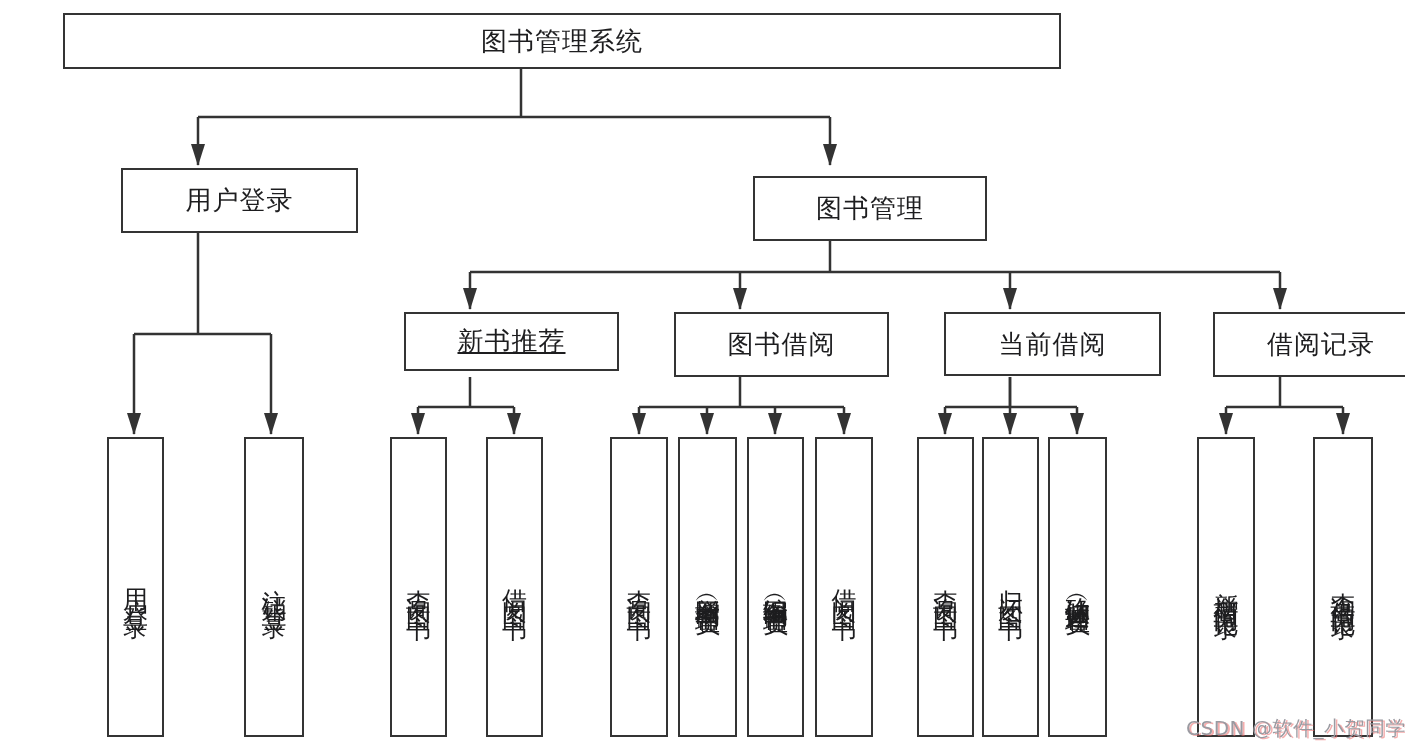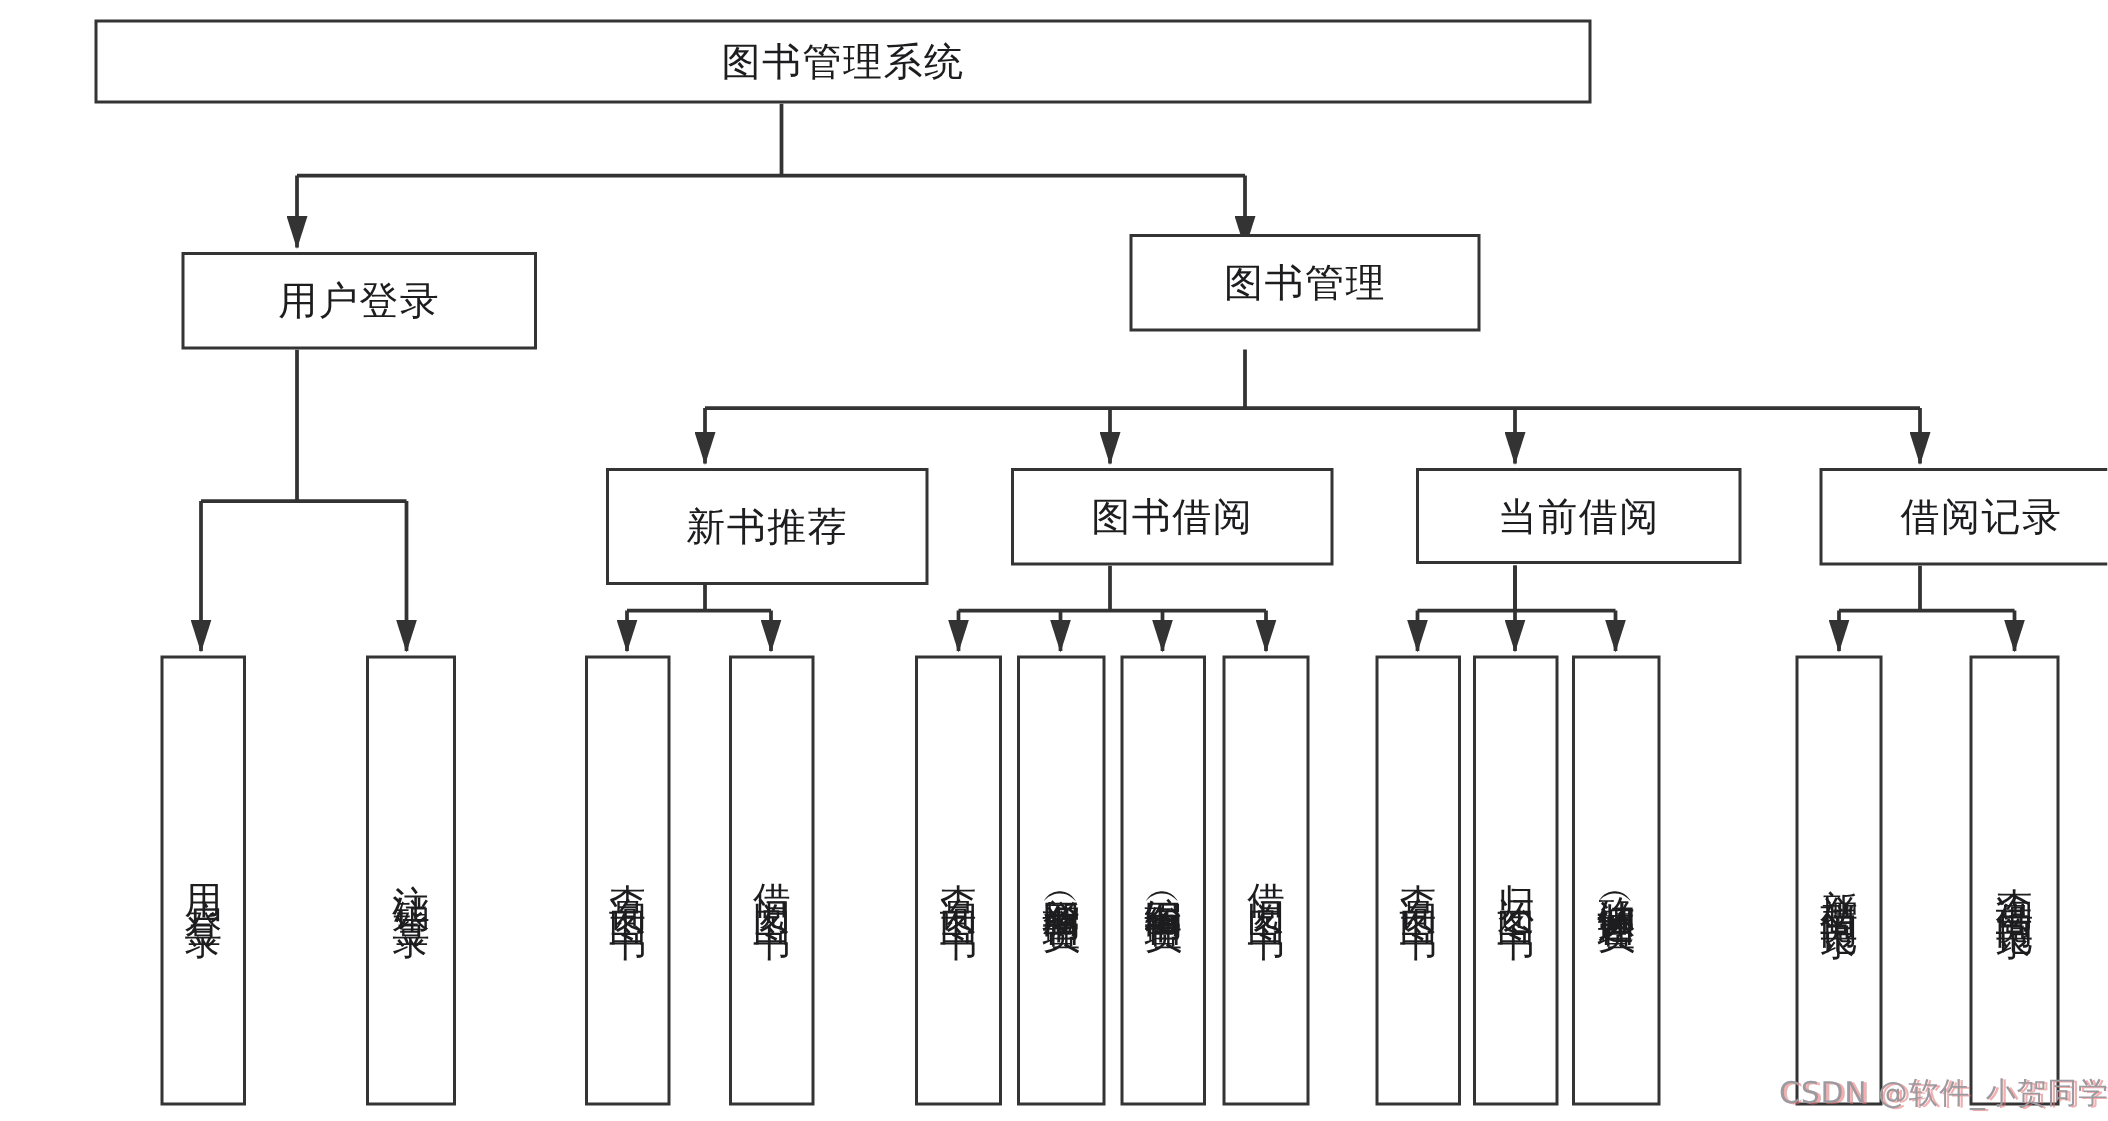--- a/index.html
+++ b/index.html
@@ -29,22 +29,22 @@
     text-orientation: mixed;
     font-size: 25px;
     white-space: normal;
   }
   .sp-wide  { letter-spacing: 9px; }
   .sp-mid   { letter-spacing: 5px; }
   .sp-tight { letter-spacing: 2px; }
   
   .n-root   { left: 22px;   top: 13px;  width: 998px; height: 56px; }
   .n-login  { left: 80px;   top: 168px; width: 237px; height: 65px; }
-  .n-mgmt   { left: 712px;  top: 156px; width: 234px; height: 65px; }
-  .n-rec    { left: 363px;  top: 312px; width: 215px; height: 78px; }
+  .n-mgmt   { left: 712px;  top: 176px; width: 234px; height: 65px; }
+  .n-rec    { left: 363px;  top: 312px; width: 215px; height: 59px; text-decoration: underline; }
   .n-borrow { left: 633px;  top: 312px; width: 215px; height: 65px; }
   .n-cur    { left: 903px;  top: 312px; width: 217px; height: 64px; }
   .n-rcd    { left: 1172px; top: 312px; width: 216px; height: 65px; }
   .lf  { top: 437px; height: 300px; }
   .l1  { left: 107px;  width: 57px; }
   .l2  { left: 244px;  width: 60px; }
   .l3  { left: 390px;  width: 57px; }
   .l4  { left: 486px;  width: 57px; }
   .l5  { left: 610px;  width: 58px; }
   .l6  { left: 678px;  width: 59px; }

